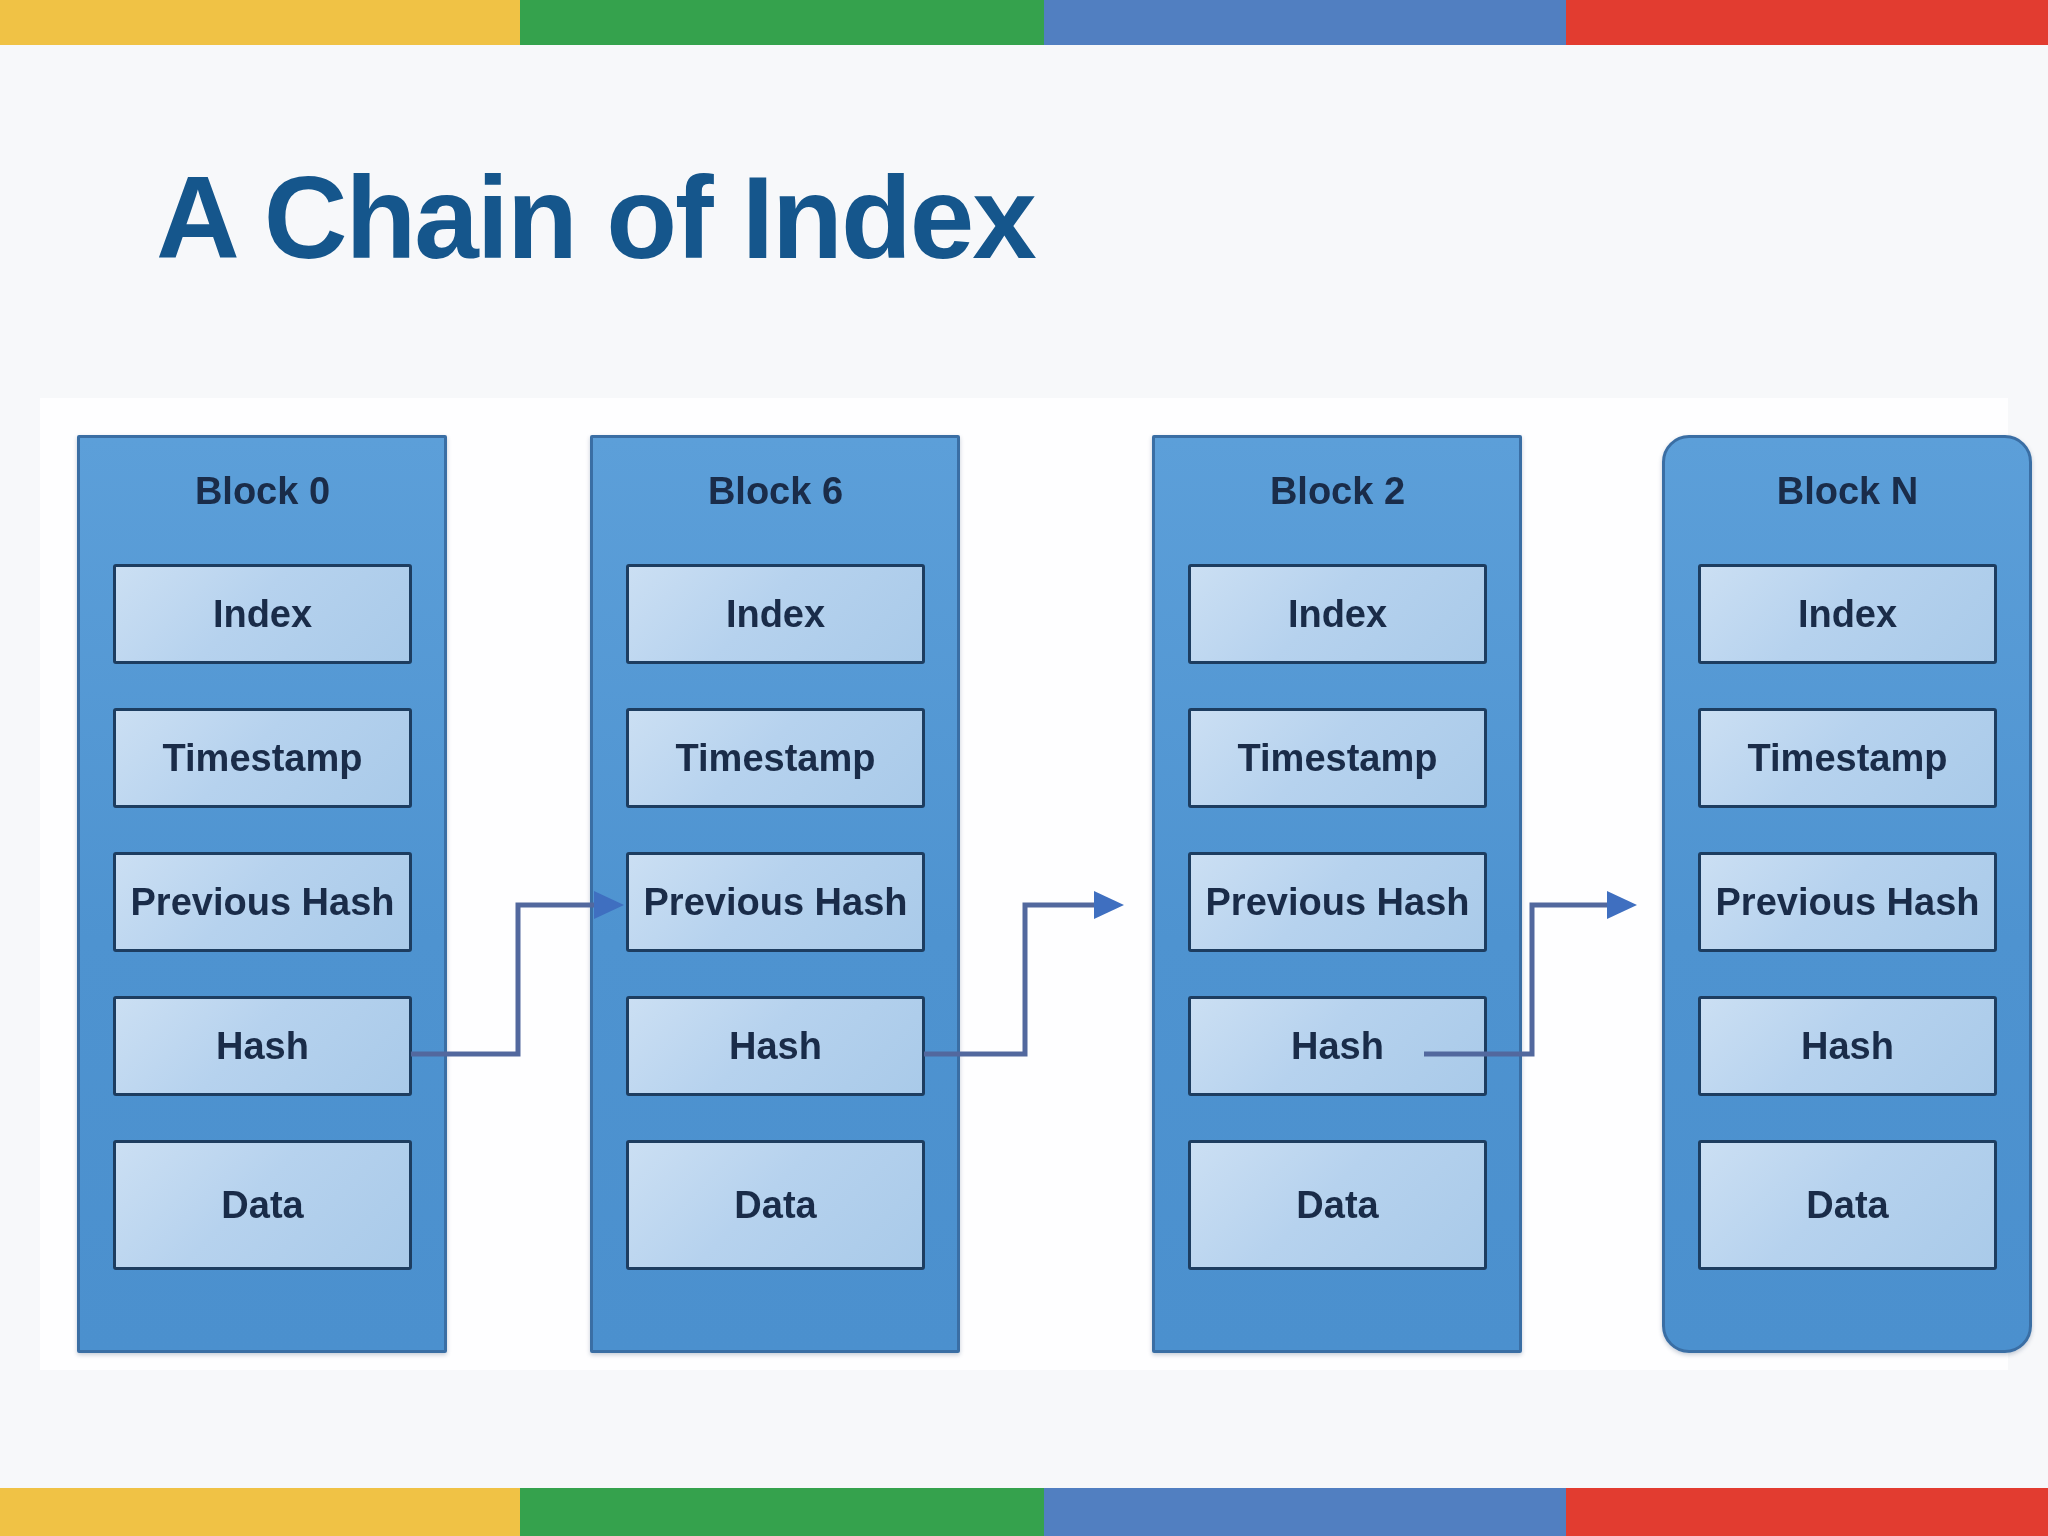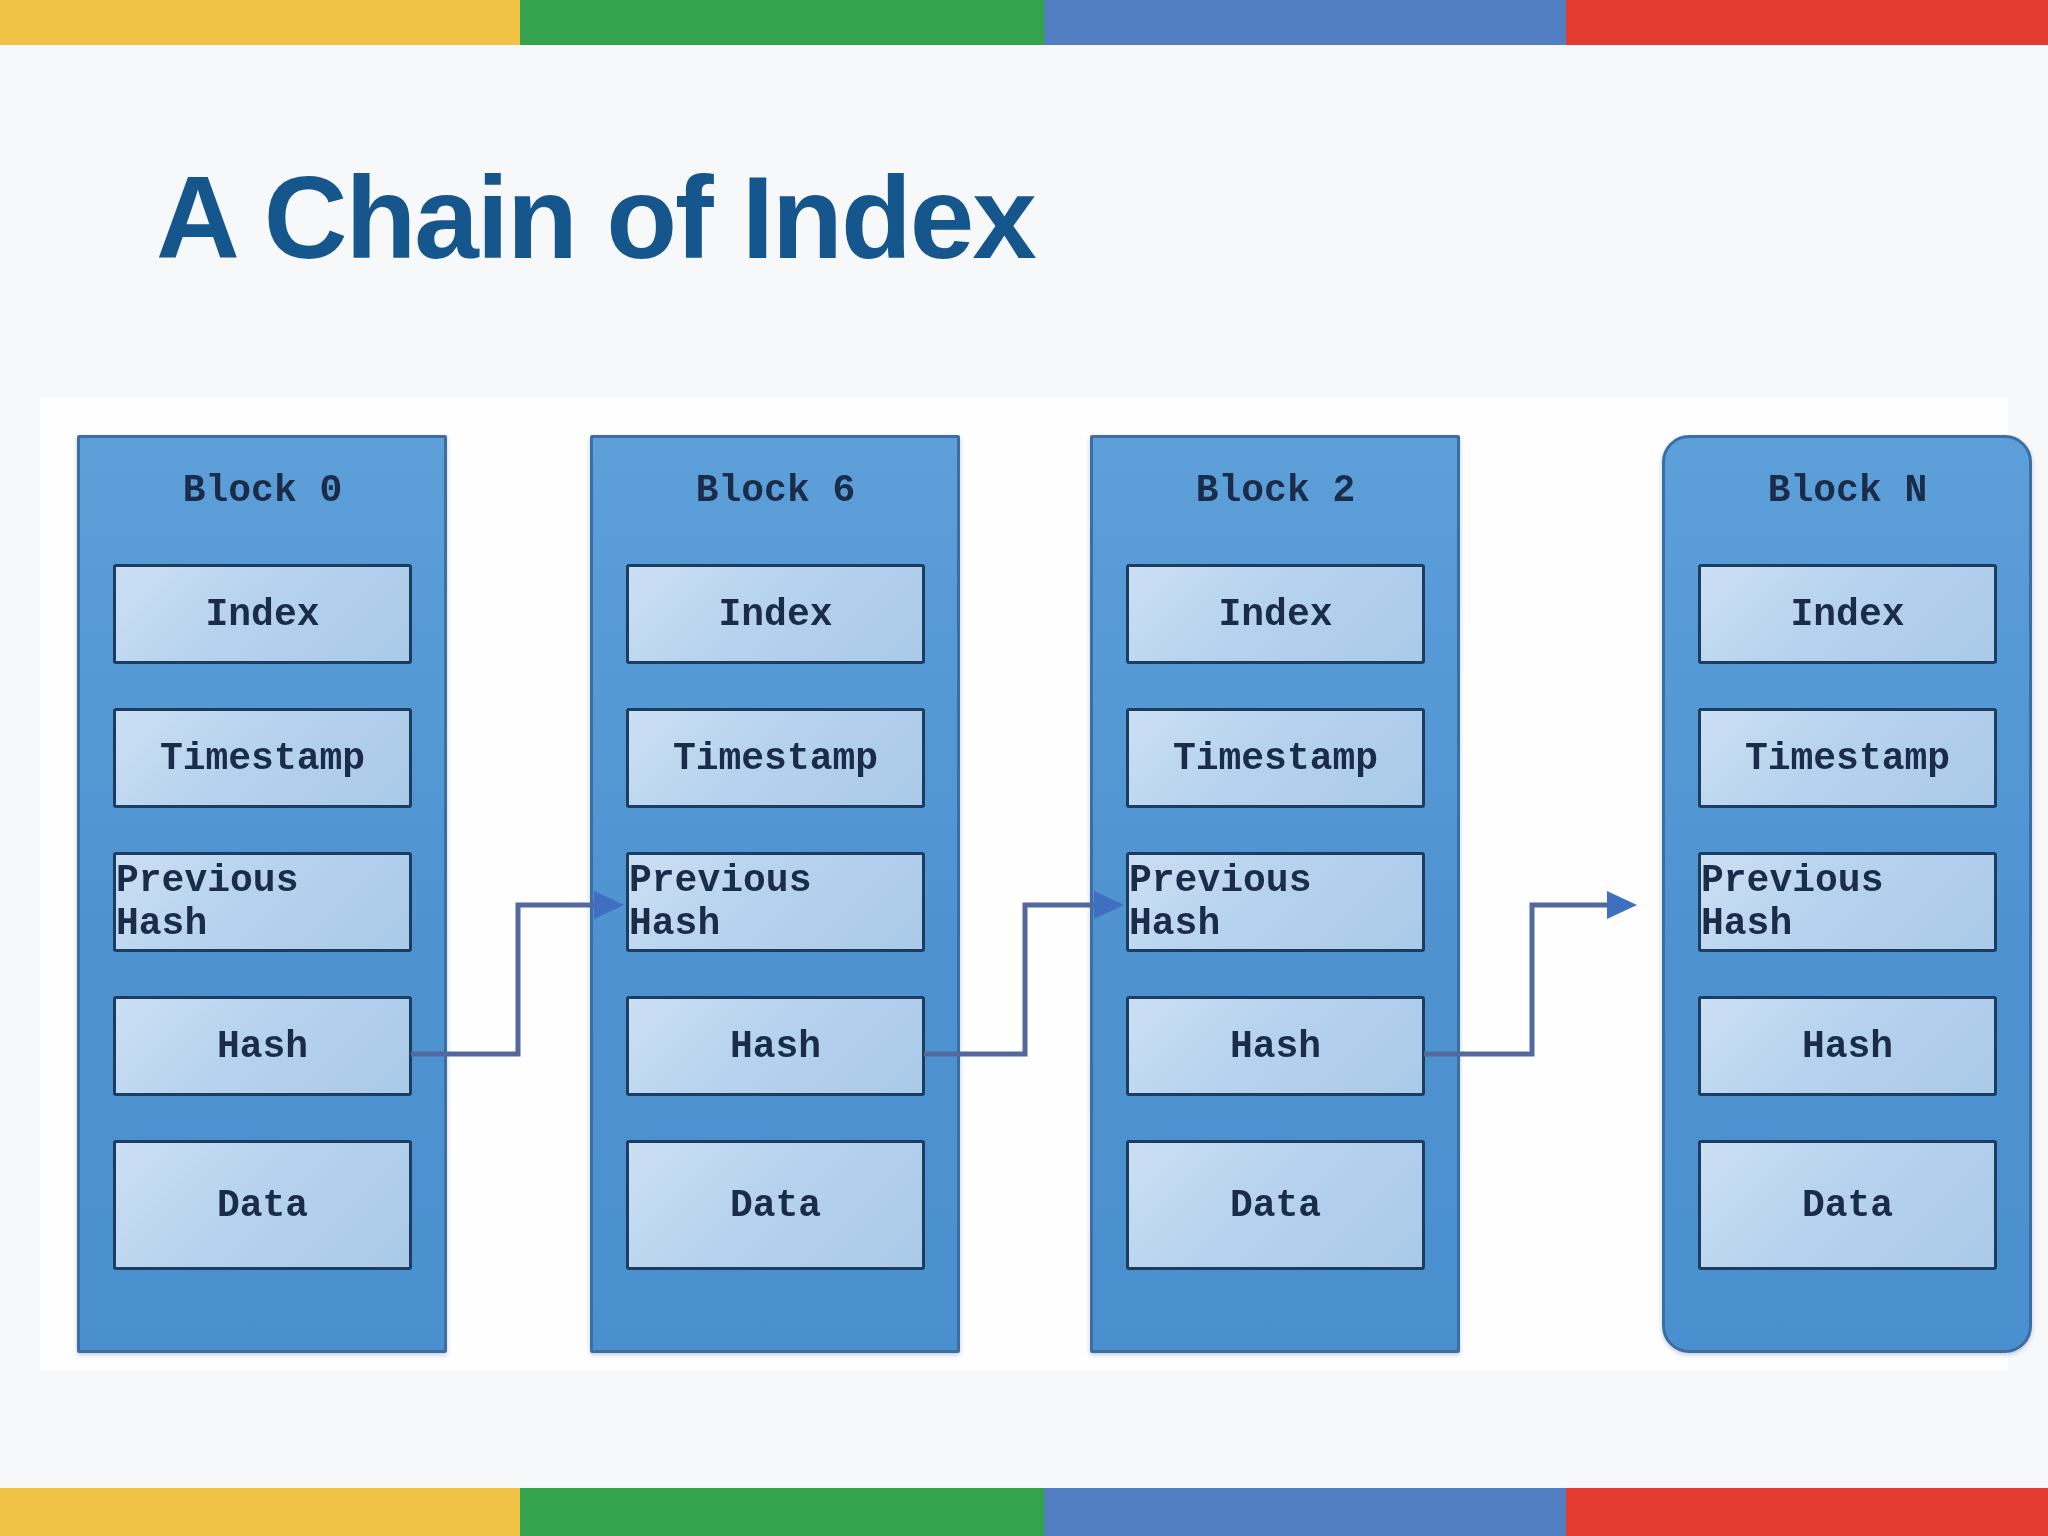--- a/index.html
+++ b/index.html
@@ -33,23 +33,22 @@
 
   
   .block{
     position:absolute;top:435px;width:370px;height:918px;
     box-sizing:border-box;
     border:3px solid #3A6EA4;
     background:linear-gradient(180deg,#5C9FD9 0%,#4E93D0 55%,#4B90CE 100%);
     padding:34px 32px 0 33px;
     border-radius:2px;
     box-shadow:0 2px 4px rgba(30,60,100,0.25);
-    font-family:Liberation Mono, monospace;
   }
-  .b0{left:77px;} .b1{left:590px;} .b2{left:1090px;} .b3{left:1662px;border-radius:27px;}
+  .b0{left:77px;} .b1{left:590px;} .b2{left:1152px;} .b3{left:1662px;border-radius:27px;}
   .block-title{
     height:38px;line-height:38px;margin-bottom:54px;
     text-align:center;font-size:38px;font-weight:700;color:#1A2C49;
   }
   .field{
     box-sizing:border-box;height:100px;margin-bottom:44px;
     border:3px solid #1D3D60;border-radius:3px;
     background:linear-gradient(135deg,#CBDFF3 0%,#B6D2EE 45%,#A9CAE9 100%);
     display:flex;align-items:center;justify-content:center;
     font-size:38px;font-weight:700;color:#1A2C49;margin-top:24px;

